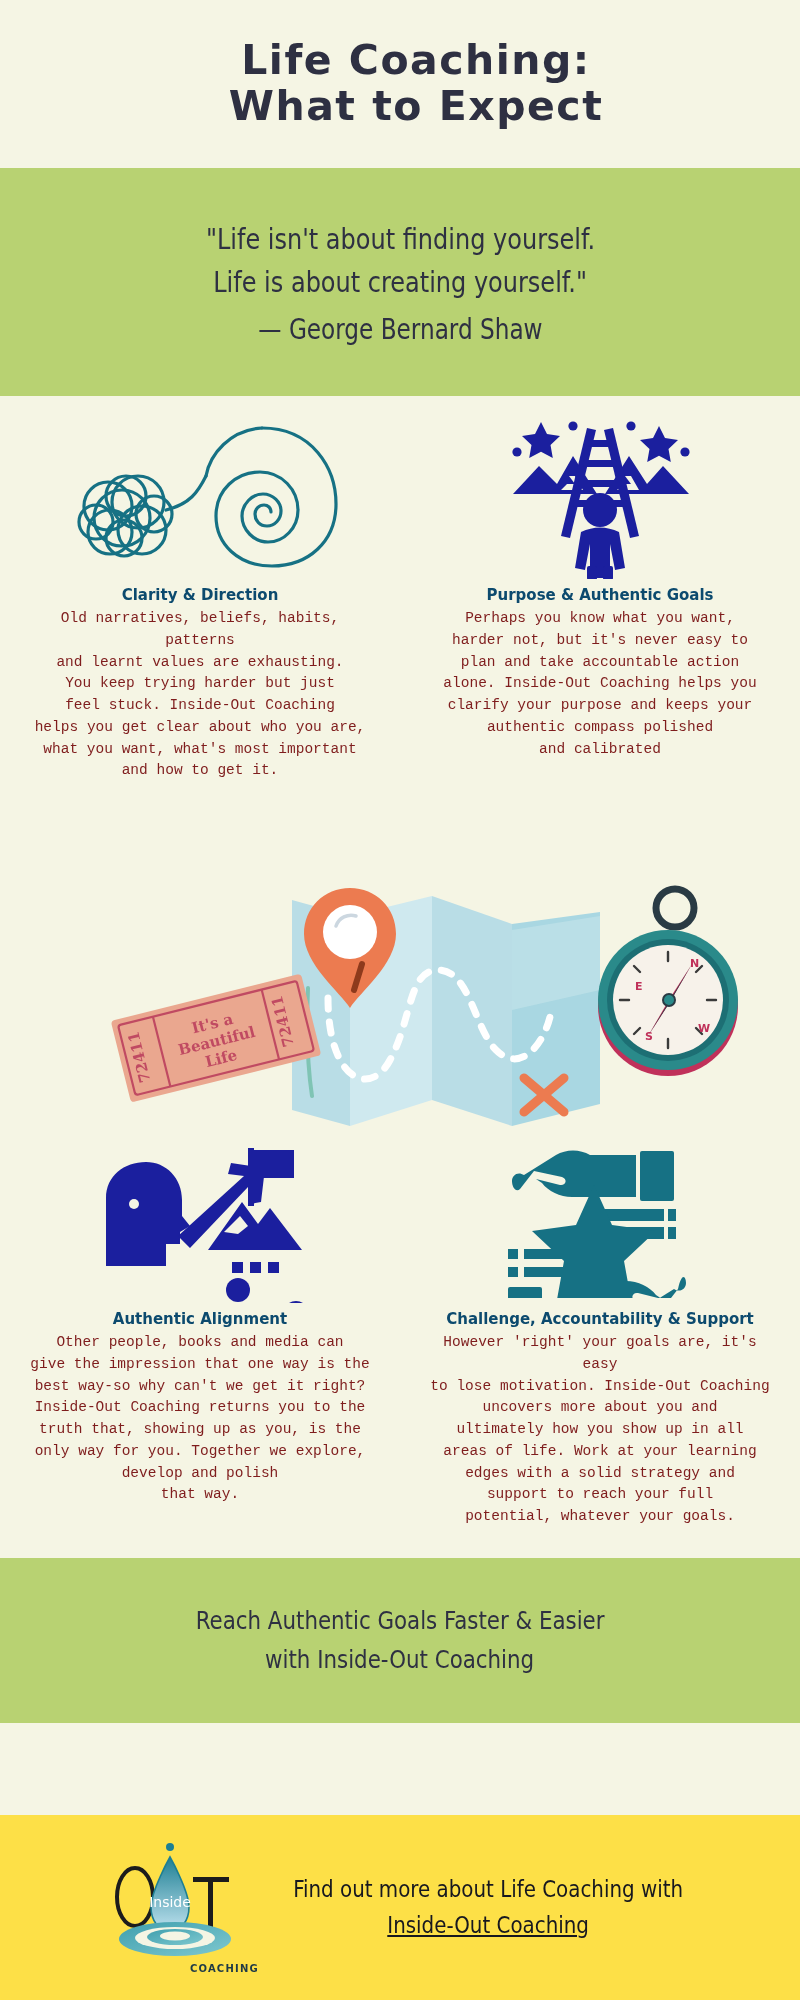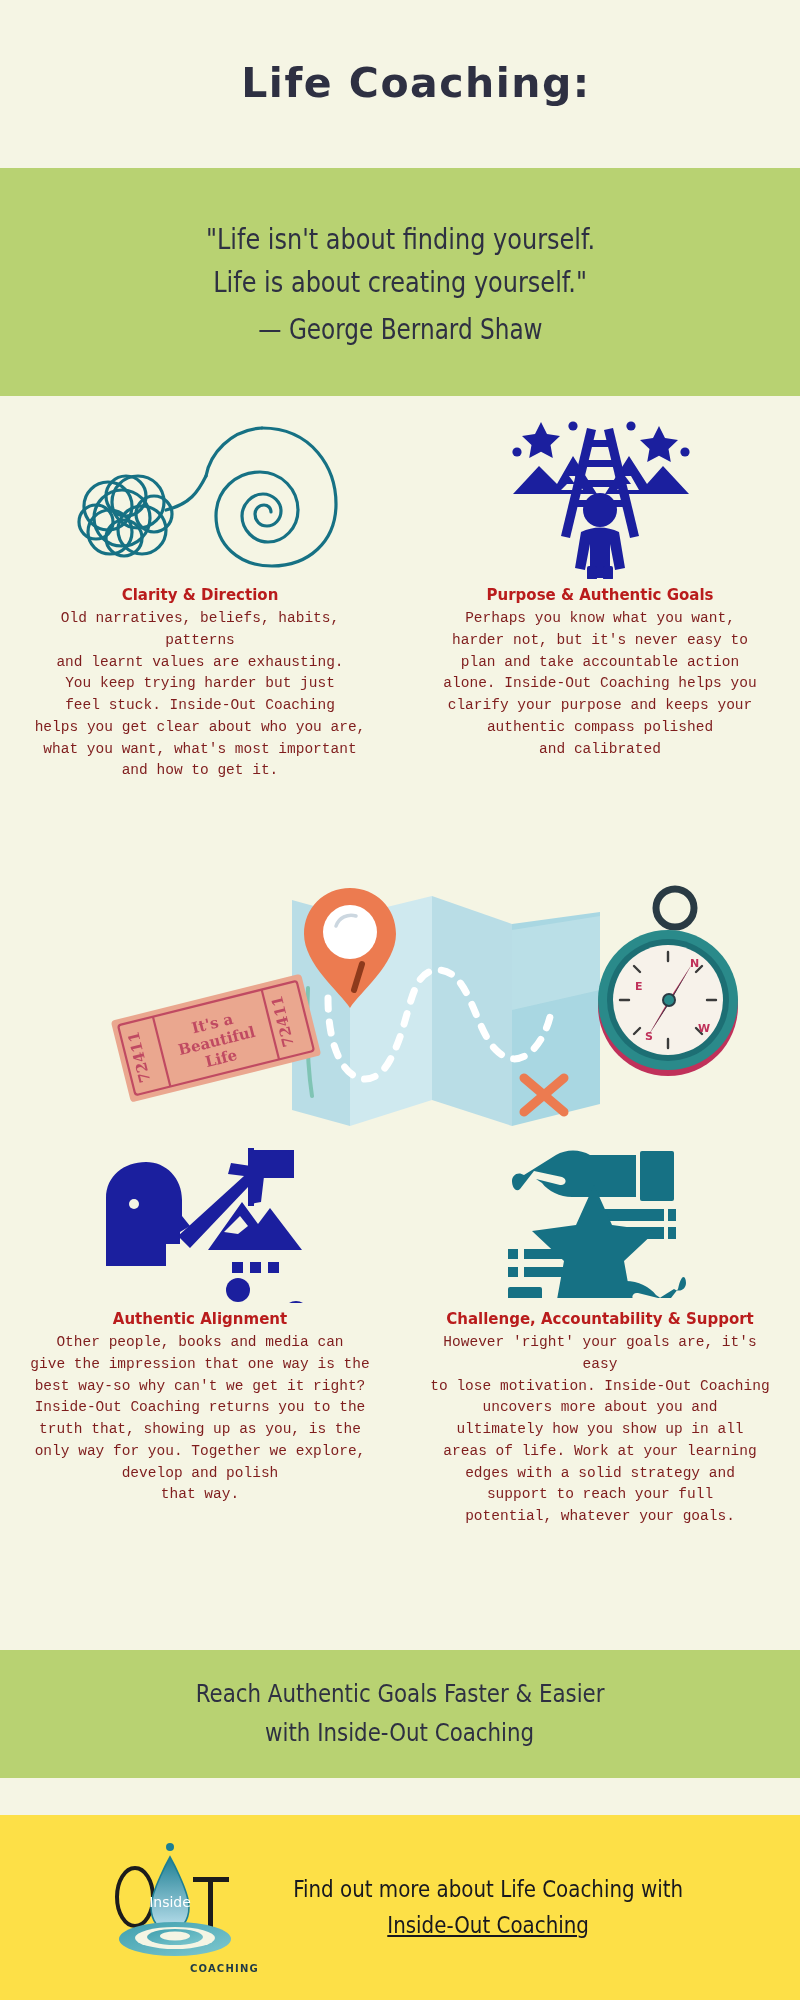--- a/index.html
+++ b/index.html
@@ -46,21 +46,21 @@
     font-size:28px;color:#2e3042;margin-top:10px;transform:scaleX(.92);
   }
 
   
   .features{position:absolute;left:0;width:800px;}
   .row{display:flex;width:800px;}
   .cell{width:400px;display:flex;flex-direction:column;align-items:center;}
   .icon-wrap{height:190px;display:flex;align-items:center;justify-content:center;}
   .f-head{
     font-family:"DejaVu Sans", sans-serif;
-    font-weight:700;font-size:15px;color:#b91c1c;
+    font-weight:700;font-size:15px;color:#0c4a6e;
     text-align:center;margin-bottom:4px;
   }
   .f-body{
     font-family:Liberation Mono, monospace;
     font-size:14.5px;color:#7f1d1d;
     text-align:center;line-height:1.5;
     width:345px;white-space:pre-line;
   }
 
   
@@ -93,20 +93,21 @@
   
   .mid-illus{display:flex;justify-content:center;width:800px;}
 </style>
 </head>
 <body>
 
 <div class="page">
 
   <div class="title-band">
     <div class="title-line">Life Coaching:</div>
+    <div class="title-line">What to Expect</div>
   </div>
 
   <div class="quote-band">
     <div class="quote-line">"Life isn't about finding yourself.</div>
     <div class="quote-line">Life is about creating yourself."</div>
     <div class="quote-attr">— George Bernard Shaw</div>
   </div>
 
   <div class="features" style="top:396px;">
     <div class="row">
@@ -322,21 +323,21 @@
 uncovers more about you and
 ultimately how you show up in all
 areas of life. Work at your learning
 edges with a solid strategy and
 support to reach your full
 potential, whatever your goals.</div>
       </div>
     </div>
   </div>
 
-  <div class="cta-band" style="top:1650px;height:128px;">
+  <div class="cta-band" style="top:1558px;height:165px;">
     <div class="cta-line">Reach Authentic Goals Faster &amp; Easier</div>
     <div class="cta-line">with Inside-Out Coaching</div>
   </div>
 
   <div class="footer" style="top:1815px;height:185px;">
     <div class="logo">
       <svg width="150" height="130" viewBox="0 0 150 130">
         <defs>
           <linearGradient id="dropg" x1="0" y1="0" x2="0" y2="1">
             <stop offset="0%" stop-color="#1d7f93"></stop>

